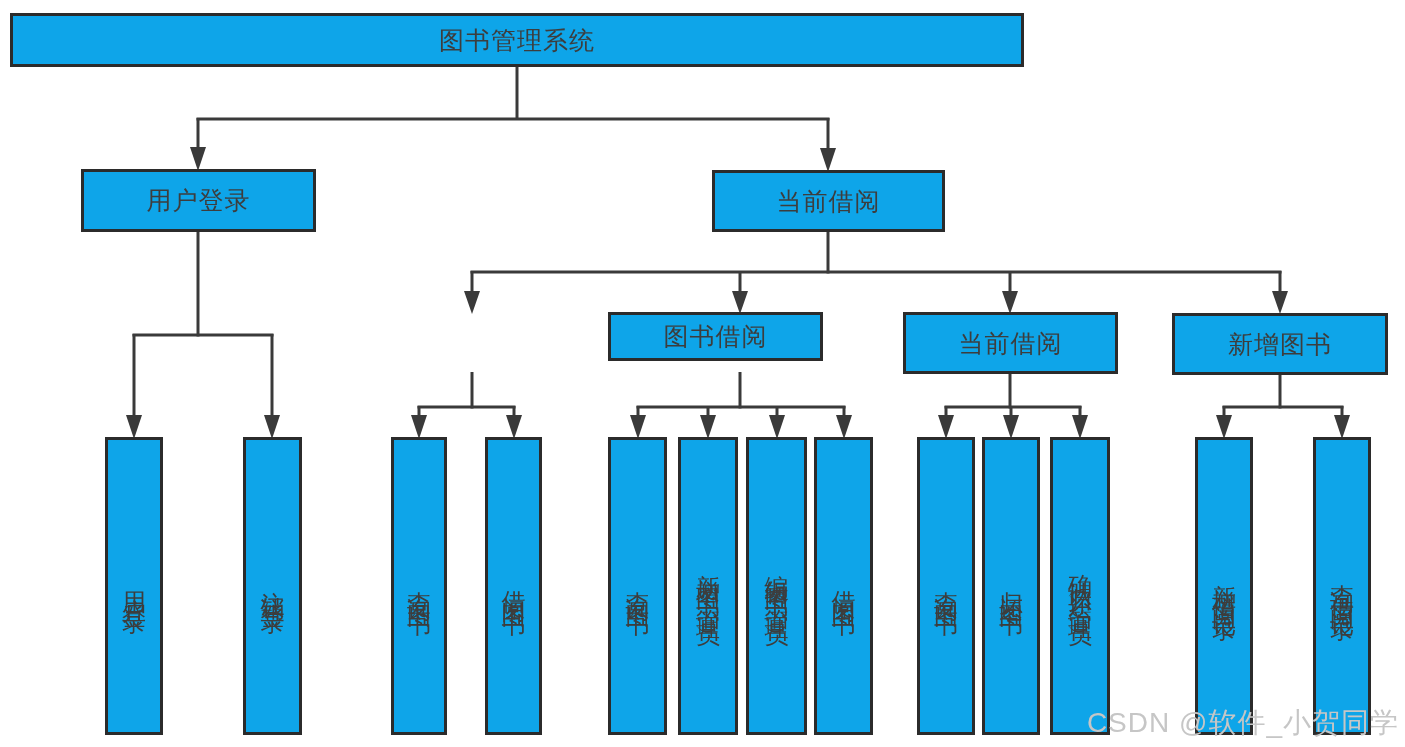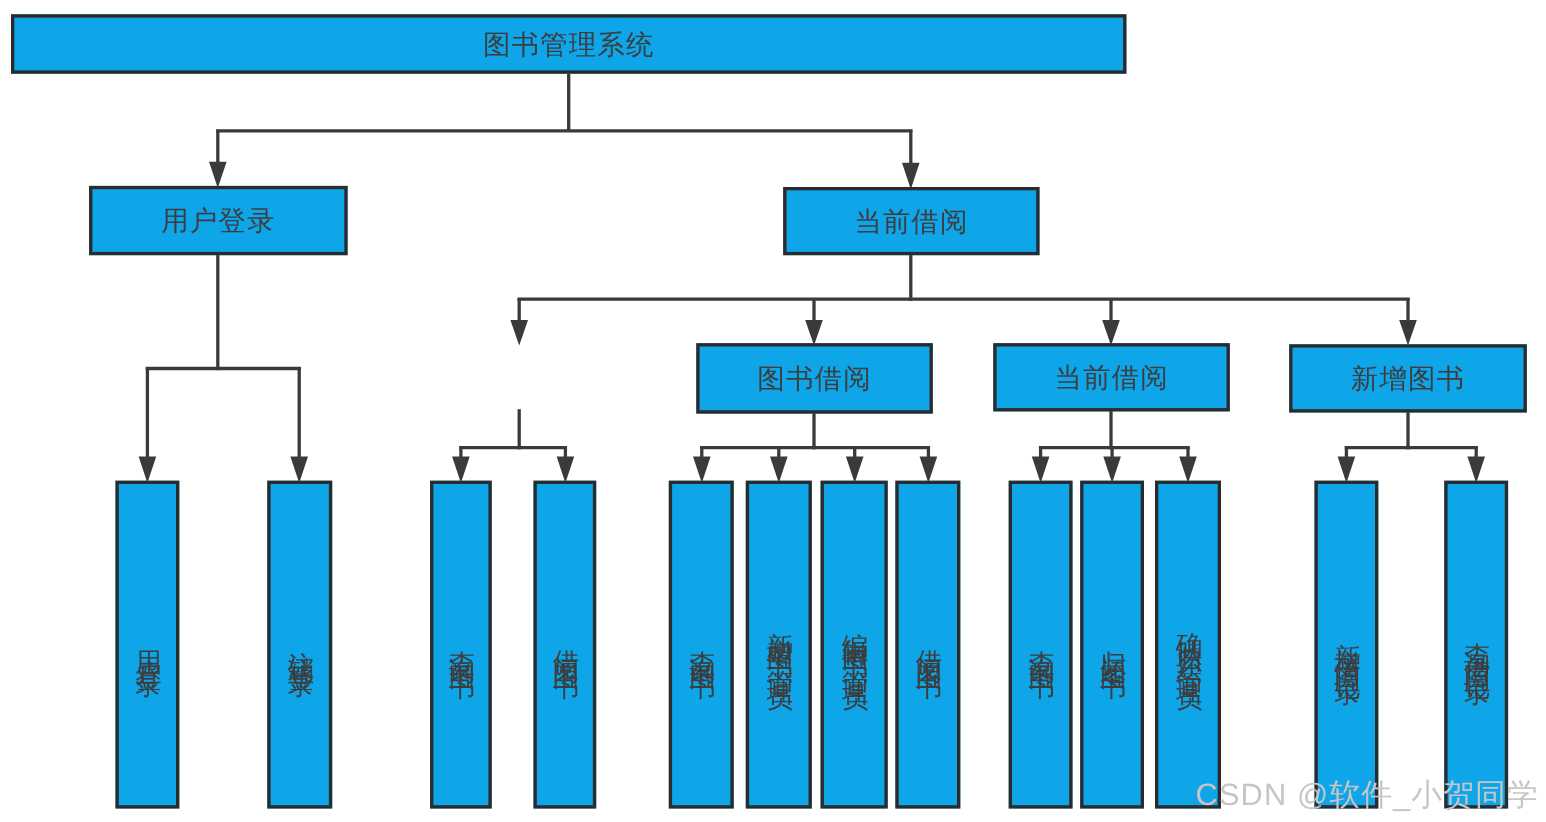--- a/index.html
+++ b/index.html
@@ -100,21 +100,21 @@
     <span>图书管理系统</span>
   </div>
 
   <div class="node hbox" style="left:81px;top:169px;width:235px;height:63px">
     <span>用户登录</span>
   </div>
   <div class="node hbox" style="left:712px;top:170px;width:233px;height:62px">
     <span>当前借阅</span>
   </div>
 
-  <div class="node hbox" style="left:633px;top:312px;width:215px;height:64px">
+  <div class="node hbox" style="left:608px;top:312px;width:215px;height:49px">
     <span>图书借阅</span>
   </div>
   <div class="node hbox" style="left:903px;top:312px;width:215px;height:62px">
     <span>当前借阅</span>
   </div>
   <div class="node hbox" style="left:1172px;top:313px;width:216px;height:62px">
     <span>新增图书</span>
   </div>
 
   <div class="node vbox" style="left:105px;top:437px;width:58px;height:298px">

